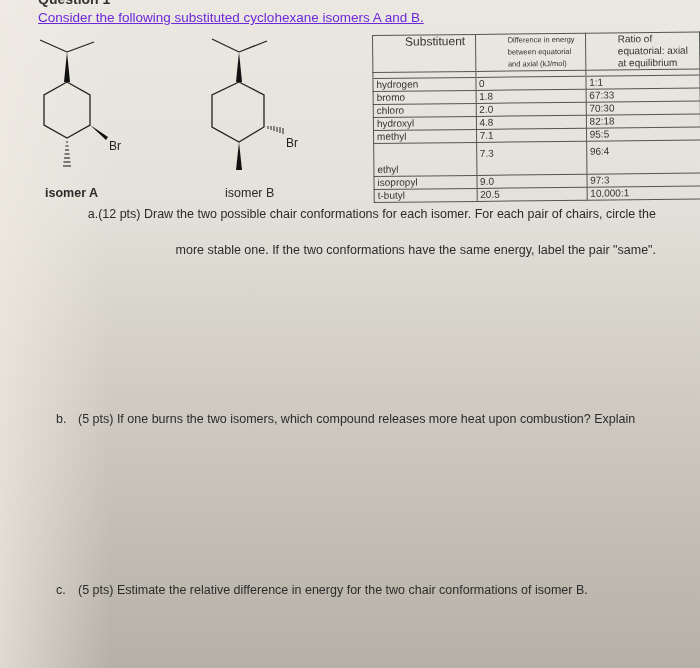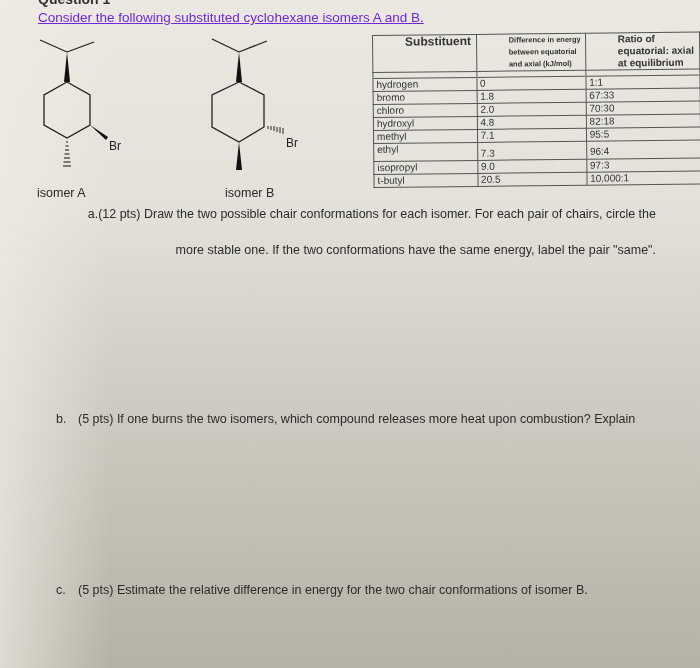--- a/index.html
+++ b/index.html
@@ -25,21 +25,21 @@
     position:absolute; left:372px; top:35px;
     border-collapse:collapse; font-size:10px; color:#333;
     border:1.5px solid #444;
     transform: rotate(-0.6deg);
     transform-origin: left top;
   }
   table.data td, table.data th {
     border:1px solid #555; padding:0 3px; text-align:left; vertical-align:top;
     height:12px; line-height:12px;
   }
-  table.data th { font-weight:bold;padding-left:32px; }
+  table.data th { font-weight:normal;padding-left:32px; }
   th.h-sub { font-size:12px; font-weight:bold; width:68px; padding-top:3px; }
   th.h-diff { font-size:7.5px; line-height:8.5px; width:83px; }
   th.h-ratio { font-size:10px; line-height:12px; width:85px;border-radius:13px; }
   tr.hdr th { height:30px; }
   tr.gap td { height:5px; padding:0; border-bottom:none; }
   .question {
     position:absolute; left:56px; font-size:12.5px; color:#2b2b2b; line-height:15px; width:600px;
   }
   .question .letter { display:inline-block; width:22px; }
   .question .cont { padding-left:22px; display:block;margin-top:21px; }
@@ -67,21 +67,21 @@
   <g stroke="#222" stroke-width="1.1">
     <line x1="46" y1="112" x2="48" y2="112"></line>
     <line x1="45.5" y1="116" x2="48.5" y2="116"></line>
     <line x1="45" y1="120" x2="49" y2="120"></line>
     <line x1="44.5" y1="124" x2="49.5" y2="124"></line>
     <line x1="44" y1="128" x2="50" y2="128"></line>
     <line x1="43.5" y1="132" x2="50.5" y2="132"></line>
     <line x1="43" y1="136" x2="51" y2="136"></line>
   </g>
 </svg>
-<div class="mol-label" style="left:37px;top:186px;">isomer A</div>
+<div class="mol-label" style="left:45px;top:186px;font-weight:bold;">isomer A</div>
 
 <svg class="molecule" style="left:190px;top:30px;" width="150" height="160" viewBox="0 0 150 160">
   <line x1="22" y1="9" x2="49" y2="22" stroke="#222" stroke-width="1.3"></line>
   <line x1="49" y1="22" x2="77" y2="11" stroke="#222" stroke-width="1.3"></line>
   <polygon points="49,22 46,52 52,52" fill="#111"></polygon>
   <polyline points="49,52 74,65 74,97 49,112 22,97 22,65 49,52" fill="none" stroke="#222" stroke-width="1.3"></polyline>
 
   <g stroke="#222" stroke-width="1">
     <line x1="78" y1="96" x2="78" y2="99"></line>
     <line x1="81" y1="96" x2="81" y2="100"></line>
@@ -127,21 +127,21 @@
     <td>hydroxyl</td>
     <td>4.8</td>
     <td>82:18</td>
   </tr>
   <tr>
     <td>methyl</td>
     <td>7.1</td>
     <td>95:5</td>
   </tr>
   <tr>
-    <td style="padding-top:0">ethyl</td>
+    <td style="padding-top:20px">ethyl</td>
     <td style="padding-top:5px">7.3</td>
     <td style="padding-top:4px">96:4</td>
   </tr>
   <tr>
     <td>isopropyl</td>
     <td>9.0</td>
     <td>97:3</td>
   </tr>
   <tr>
     <td>t-butyl</td>

